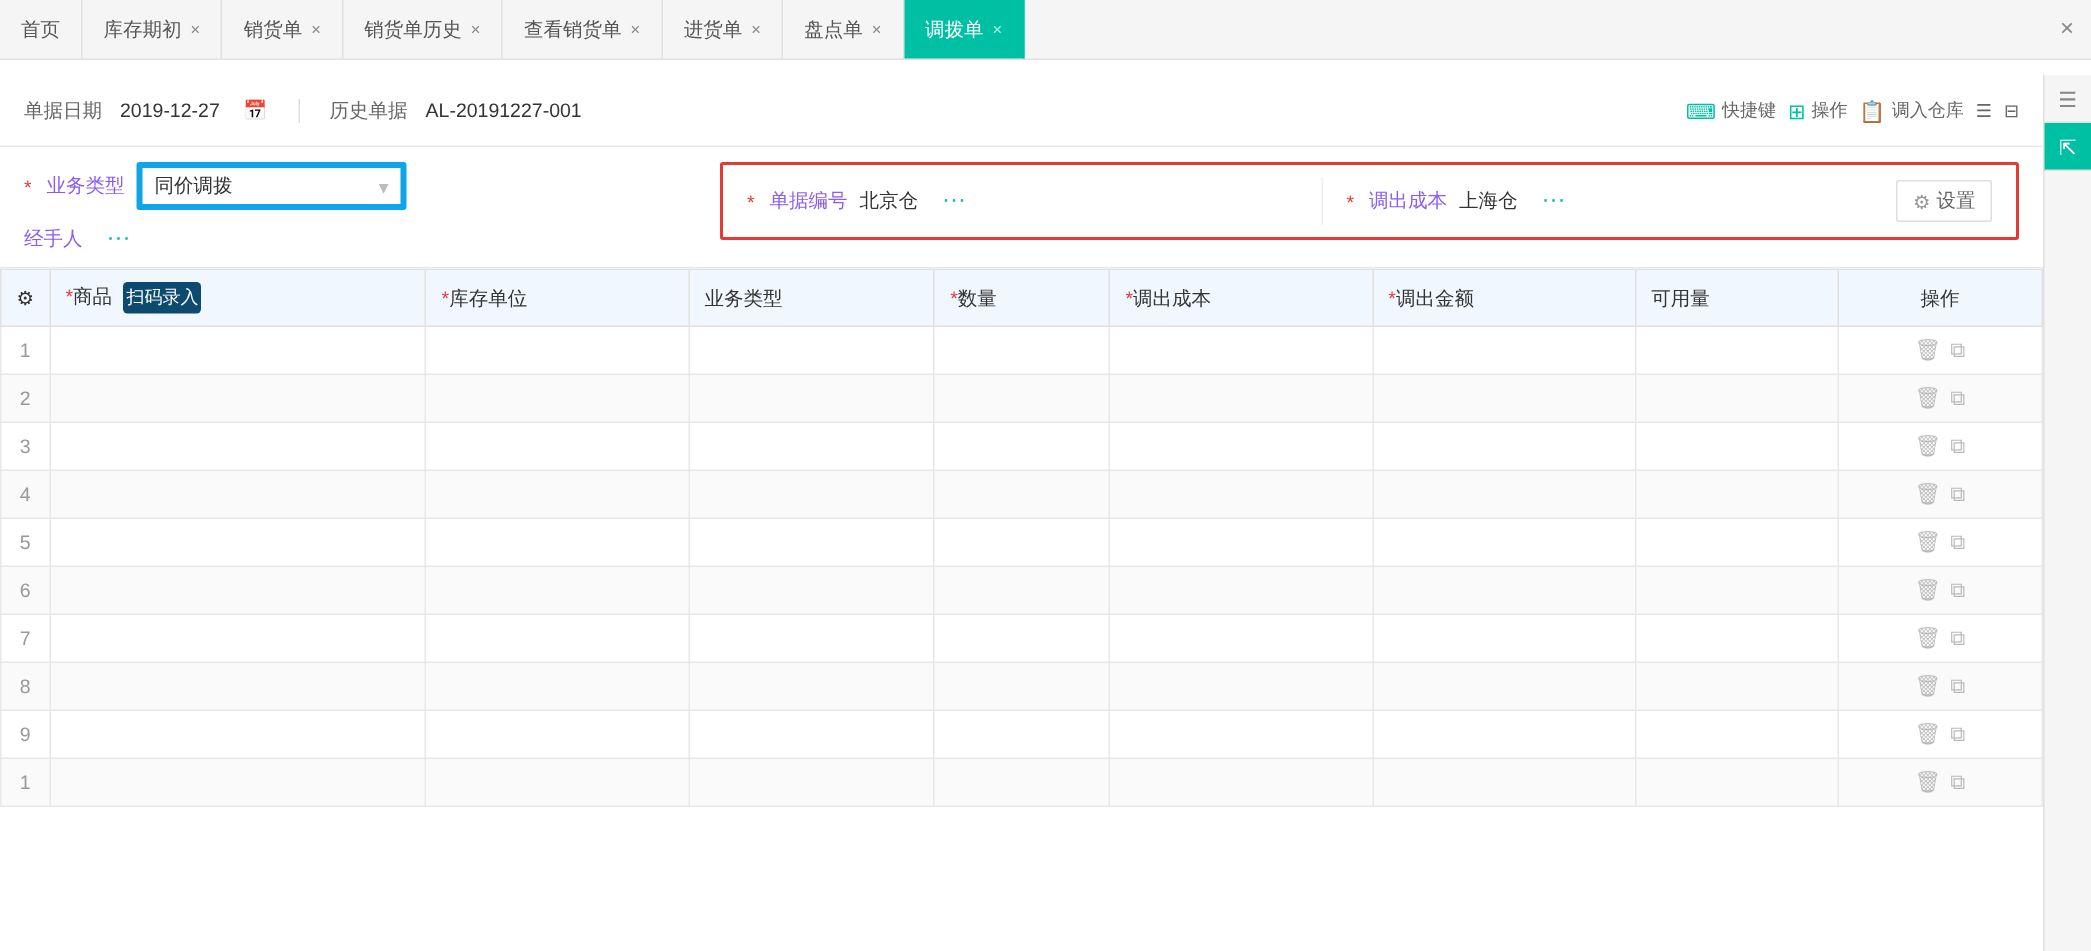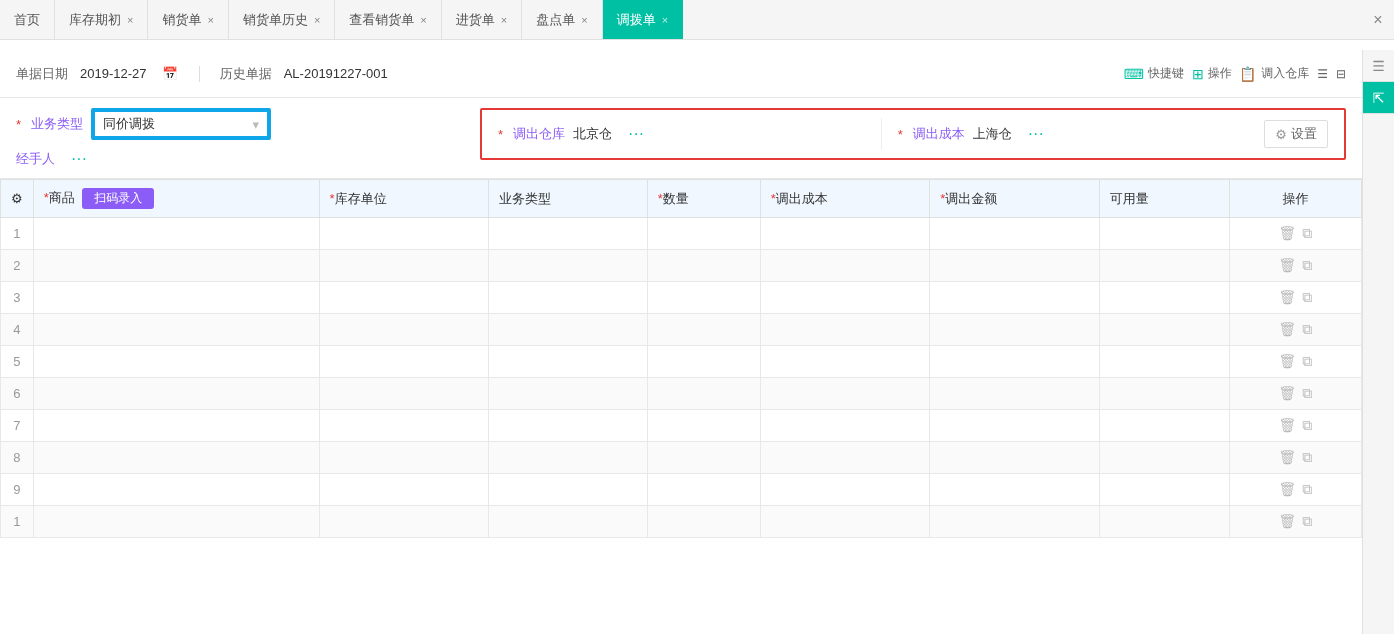--- a/index.html
+++ b/index.html
@@ -78,22 +78,22 @@
     }
     td {
       padding: 6px 10px; border: 1px solid #e8e8e8; color: #333;
       height: 32px; white-space: nowrap;
     }
     tbody tr:nth-child(even) { background: #fafafa; }
     .row-num { color: #999; text-align: center; width: 32px; }
     .col-actions { text-align: center; white-space: nowrap; }
     .action-icon { color: #bbb; cursor: pointer; margin: 0 3px; font-size: 14px; }
     .scan-btn {
-      background: #8b5cf6; color: #fff; border: none; border-radius: 3px;
-      padding: 2px 12px; font-size: 12px; cursor: pointer; margin-left: 4px;
+      background: #0c4a6e; color: #fff; border: none; border-radius: 3px;
+      padding: 2px 2px; font-size: 12px; cursor: pointer; margin-left: 4px;
     }
     .required-col { color: #e53935; }
     .subtotal-row { background: #fff9e6 !important; font-weight: normal; }
     .gear-col { width: 32px; text-align: center; }
     th.gear-col { cursor: pointer; }
     .sidebar-icon {
       width: 32px; height: 32px; display: flex; align-items: center; justify-content: center;
       cursor: pointer; color: #888; border-bottom: 1px solid #e0e0e0; font-size: 14px;
     }
     .sidebar-icon.active { background: #00c0a3; color: #fff; }
@@ -175,21 +175,21 @@
         </div>
         <div class="form-row">
           <span class="field-label">经手人</span>
           <span class="more-dots">···</span>
         </div>
       </div>
 
       <div class="form-right">
         <div class="warehouse-section">
           <span class="required-star">*</span>
-          <span class="field-label">调出仓库</span>
+          <span class="field-label">单据编号</span>
           <span class="field-value">北京仓</span>
           <span class="more-dots">···</span>
         </div>
         <div class="warehouse-divider"></div>
         <div class="warehouse-section">
           <span class="required-star">*</span>
           <span class="field-label">调出成本</span>
           <span class="field-value">上海仓</span>
           <span class="more-dots">···</span>
         </div>

